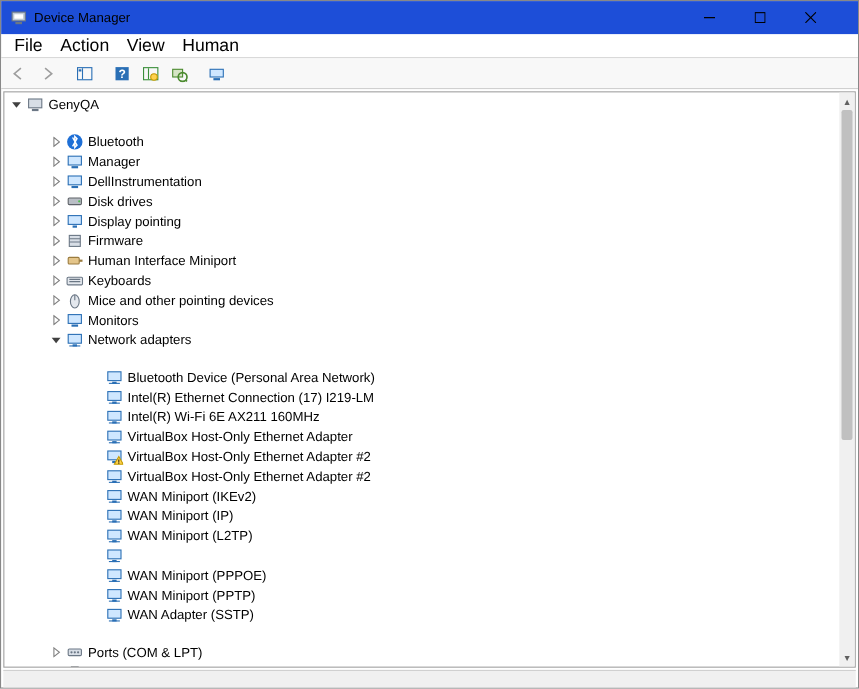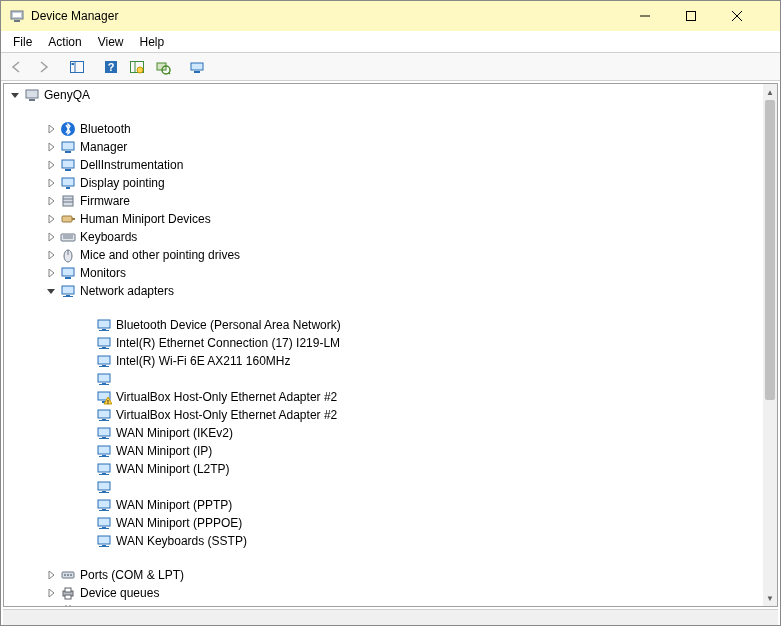--- a/index.html
+++ b/index.html
@@ -11,21 +11,21 @@
     width: 781px;
     height: 626px;
     overflow: hidden;
     border: 1px solid #888;
   }
   .titlebar {
     height: 30px;
     display: flex;
     align-items: center;
     padding: 0 20px 0 8px;
-    background: #fef9c3;
+    background: #1d4ed8;
   }
   .titlebar .app-icon {
     width: 16px; height: 16px;
     margin-right: 6px;
     display: inline-flex; align-items: center; justify-content: center;
   }
   .titlebar .title { flex: 0 0 auto; font-size: 12px; }
   .titlebar .spacer { flex: 1; }
   .win-btn {
     width: 46px; height: 30px;
@@ -33,21 +33,21 @@
     font-size: 10px;
   }
 
   .menubar {
     height: 22px;
     display: flex;
     align-items: center;
     padding: 0 4px;
     border-bottom: 1px solid #d0d0d0;
   }
-  .menu-item { padding: 2px 8px; font-size: 12px; }
+  .menu-item { padding: 2px 8px; font-size: 16px; }
 
   .toolbar {
     height: 28px;
     display: flex;
     align-items: center;
     padding: 2px 4px;
     gap: 2px;
     border-bottom: 1px solid #d0d0d0;
     background: #f8f8f8;
   }
@@ -148,21 +148,21 @@
         <line x1="0" y1="0" x2="10" y2="10" stroke="#000"></line>
         <line x1="10" y1="0" x2="0" y2="10" stroke="#000"></line>
       </svg>
   </span>
 </div>
 
 <div class="menubar">
   <span class="menu-item">File</span>
   <span class="menu-item">Action</span>
   <span class="menu-item">View</span>
-  <span class="menu-item">Help</span>
+  <span class="menu-item">Human</span>
 </div>
 
 <div class="toolbar">
   <span class="tool disabled" title="Back">
     <svg width="16" height="16">
         <path d="M10 3 L4 8 L10 13" fill="none" stroke="#333" stroke-width="1.5"></path>
       </svg>
   </span>
   <span class="tool disabled" title="Forward">
     <svg width="16" height="16">
@@ -276,20 +276,36 @@
             </li>
             <li>
               <div class="row">
                 <span class="twisty">
                   <svg width="10" height="10">
                     <path d="M3 1 L8 5 L3 9 Z" fill="none" stroke="#808080" stroke-width="1"></path>
                   </svg>
                 </span>
                 <span class="node-icon">
                   <svg width="16" height="16" viewBox="0 0 16 16">
+                    <rect x="2" y="5" width="12" height="6" rx="1" fill="#b9bec5" stroke="#5e6268"></rect>
+                    <circle cx="12" cy="8" r="1" fill="#4fbf4f"></circle>
+                  </svg>
+                </span>
+                <span class="node-label">Disk drives</span>
+              </div>
+            </li>
+            <li>
+              <div class="row">
+                <span class="twisty">
+                  <svg width="10" height="10">
+                    <path d="M3 1 L8 5 L3 9 Z" fill="none" stroke="#808080" stroke-width="1"></path>
+                  </svg>
+                </span>
+                <span class="node-icon">
+                  <svg width="16" height="16" viewBox="0 0 16 16">
                     <rect x="2" y="3" width="12" height="8" fill="#cfe7ff" stroke="#2a6fb5"></rect>
                     <rect x="6" y="12" width="4" height="2" fill="#2a6fb5"></rect>
                   </svg>
                 </span>
                 <span class="node-label">Display pointing</span>
               </div>
             </li>
             <li>
               <div class="row">
                 <span class="twisty">
@@ -313,21 +329,21 @@
                   <svg width="10" height="10">
                     <path d="M3 1 L8 5 L3 9 Z" fill="none" stroke="#808080" stroke-width="1"></path>
                   </svg>
                 </span>
                 <span class="node-icon">
                   <svg width="16" height="16" viewBox="0 0 16 16">
                     <rect x="2" y="5" width="10" height="6" rx="1" fill="#e4c58a" stroke="#9a7b3e"></rect>
                     <rect x="12" y="7" width="3" height="2" fill="#9a7b3e"></rect>
                   </svg>
                 </span>
-                <span class="node-label">Human Miniport Devices</span>
+                <span class="node-label">Human Interface Miniport</span>
               </div>
             </li>
             <li>
               <div class="row">
                 <span class="twisty">
                   <svg width="10" height="10">
                     <path d="M3 1 L8 5 L3 9 Z" fill="none" stroke="#808080" stroke-width="1"></path>
                   </svg>
                 </span>
                 <span class="node-icon">
@@ -346,21 +362,21 @@
                   <svg width="10" height="10">
                     <path d="M3 1 L8 5 L3 9 Z" fill="none" stroke="#808080" stroke-width="1"></path>
                   </svg>
                 </span>
                 <span class="node-icon">
                   <svg width="16" height="16" viewBox="0 0 16 16">
                     <ellipse cx="8" cy="9" rx="4" ry="6" fill="#e4e8ee" stroke="#6b7785"></ellipse>
                     <line x1="8" y1="3" x2="8" y2="8" stroke="#6b7785"></line>
                   </svg>
                 </span>
-                <span class="node-label">Mice and other pointing drives</span>
+                <span class="node-label">Mice and other pointing devices</span>
               </div>
             </li>
             <li>
               <div class="row">
                 <span class="twisty">
                   <svg width="10" height="10">
                     <path d="M3 1 L8 5 L3 9 Z" fill="none" stroke="#808080" stroke-width="1"></path>
                   </svg>
                 </span>
                 <span class="node-icon">
@@ -431,20 +447,21 @@
                 <li>
                   <div class="row">
                     <span class="twisty leaf"></span>
                     <span class="node-icon">
                       <svg width="16" height="16" viewBox="0 0 16 16">
                         <rect x="2" y="3" width="12" height="8" fill="#cfe7ff" stroke="#2a6fb5"></rect>
                         <rect x="6" y="12" width="4" height="2" fill="#2a6fb5"></rect>
                         <rect x="3" y="13" width="10" height="1" fill="#2a6fb5"></rect>
                       </svg>
                     </span>
+                    <span class="node-label">VirtualBox Host-Only Ethernet Adapter</span>
                   </div>
                 </li>
                 <li>
                   <div class="row">
                     <span class="twisty leaf"></span>
                     <span class="node-icon">
                       <svg width="16" height="16" viewBox="0 0 16 16">
                         <rect x="2" y="3" width="12" height="8" fill="#cfe7ff" stroke="#2a6fb5"></rect>
                         <rect x="6" y="12" width="4" height="2" fill="#2a6fb5"></rect>
                         <polygon points="12,8 16,15 8,15" fill="#ffd24d" stroke="#c49a00"></polygon>
@@ -521,47 +538,47 @@
                 <li>
                   <div class="row">
                     <span class="twisty leaf"></span>
                     <span class="node-icon">
                       <svg width="16" height="16" viewBox="0 0 16 16">
                         <rect x="2" y="3" width="12" height="8" fill="#cfe7ff" stroke="#2a6fb5"></rect>
                         <rect x="6" y="12" width="4" height="2" fill="#2a6fb5"></rect>
                         <rect x="3" y="13" width="10" height="1" fill="#2a6fb5"></rect>
                       </svg>
                     </span>
+                    <span class="node-label">WAN Miniport (PPPOE)</span>
+                  </div>
+                </li>
+                <li>
+                  <div class="row">
+                    <span class="twisty leaf"></span>
+                    <span class="node-icon">
+                      <svg width="16" height="16" viewBox="0 0 16 16">
+                        <rect x="2" y="3" width="12" height="8" fill="#cfe7ff" stroke="#2a6fb5"></rect>
+                        <rect x="6" y="12" width="4" height="2" fill="#2a6fb5"></rect>
+                        <rect x="3" y="13" width="10" height="1" fill="#2a6fb5"></rect>
+                      </svg>
+                    </span>
                     <span class="node-label">WAN Miniport (PPTP)</span>
                   </div>
                 </li>
                 <li>
                   <div class="row">
                     <span class="twisty leaf"></span>
                     <span class="node-icon">
                       <svg width="16" height="16" viewBox="0 0 16 16">
                         <rect x="2" y="3" width="12" height="8" fill="#cfe7ff" stroke="#2a6fb5"></rect>
                         <rect x="6" y="12" width="4" height="2" fill="#2a6fb5"></rect>
                         <rect x="3" y="13" width="10" height="1" fill="#2a6fb5"></rect>
                       </svg>
                     </span>
-                    <span class="node-label">WAN Miniport (PPPOE)</span>
-                  </div>
-                </li>
-                <li>
-                  <div class="row">
-                    <span class="twisty leaf"></span>
-                    <span class="node-icon">
-                      <svg width="16" height="16" viewBox="0 0 16 16">
-                        <rect x="2" y="3" width="12" height="8" fill="#cfe7ff" stroke="#2a6fb5"></rect>
-                        <rect x="6" y="12" width="4" height="2" fill="#2a6fb5"></rect>
-                        <rect x="3" y="13" width="10" height="1" fill="#2a6fb5"></rect>
-                      </svg>
-                    </span>
-                    <span class="node-label">WAN Keyboards (SSTP)</span>
+                    <span class="node-label">WAN Adapter (SSTP)</span>
                   </div>
                 </li>
               </ul>
             </li>
             <li>
               <div class="row">
                 <span class="twisty">
                   <svg width="10" height="10">
                     <path d="M3 1 L8 5 L3 9 Z" fill="none" stroke="#808080" stroke-width="1"></path>
                   </svg>

